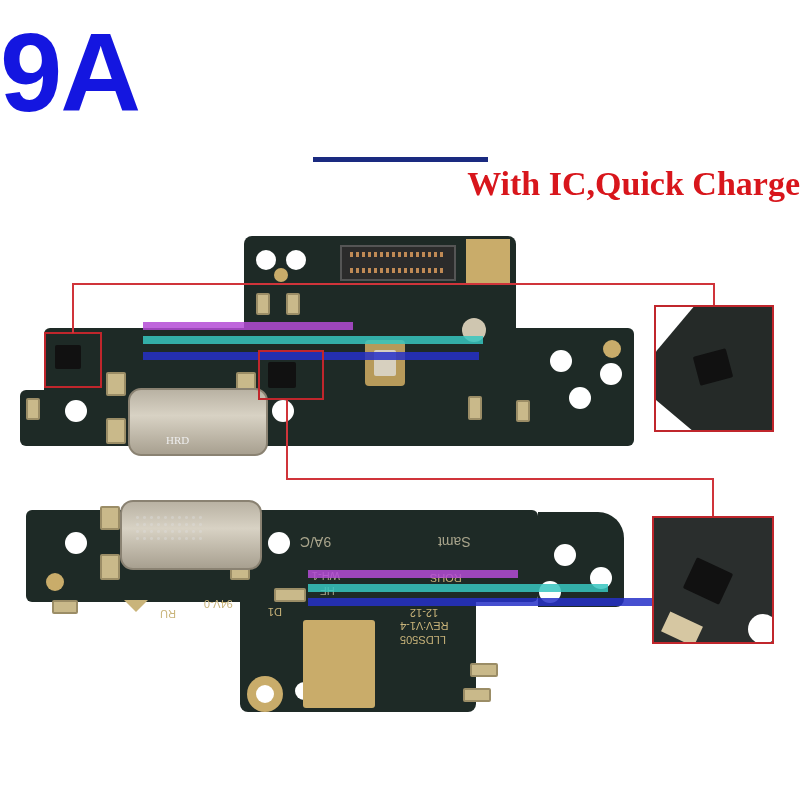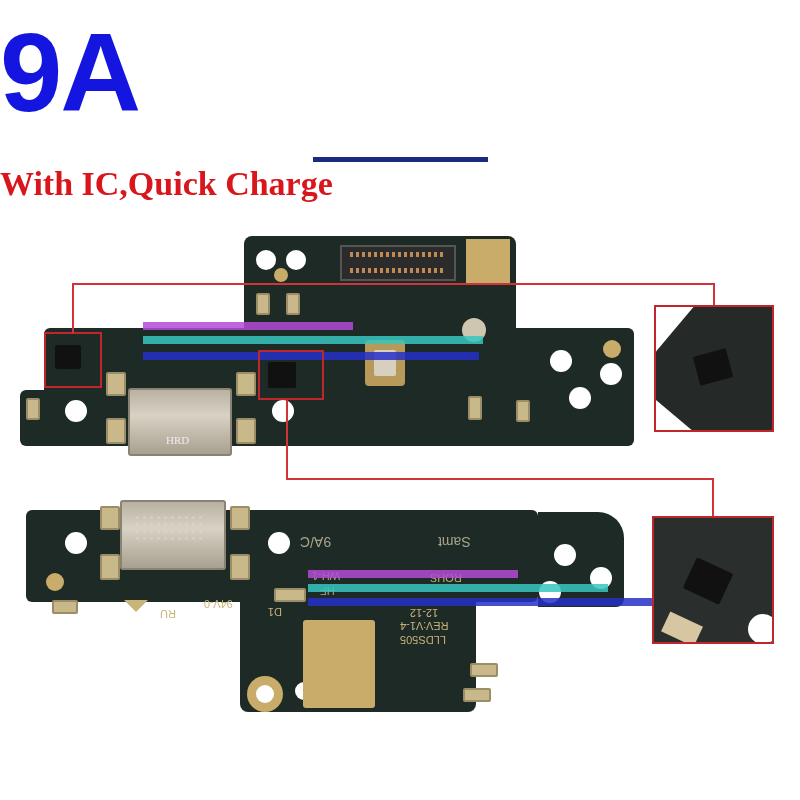--- a/index.html
+++ b/index.html
@@ -1,25 +1,25 @@
 <!DOCTYPE html>
 <html><head>
 <meta charset="utf-8">
 <style>
   html,body{margin:0;padding:0;background:#ffffff;}
   body{width:800px;height:800px;position:relative;overflow:hidden;font-family:"Liberation Sans",sans-serif;}
   .title{position:absolute;left:0;right:0;top:14px;text-align:left;font-family:"Liberation Sans",sans-serif;font-weight:700;font-size:112px;line-height:118px;color:#1416e0;letter-spacing:-2px;}
   .title-underline{position:absolute;left:313px;top:157px;width:175px;height:5px;background:#1a2a80;}
-  .subtitle{position:absolute;left:0;right:0;top:165px;text-align:left;font-family:"Liberation Serif",serif;font-weight:700;font-size:34px;color:#d8161c;}
+  .subtitle{position:absolute;left:0;right:0;top:165px;text-align:right;font-family:"Liberation Serif",serif;font-weight:700;font-size:34px;color:#d8161c;}
   .board{position:absolute;background:#1e2a26;}
   .pcb{position:absolute;}
   .hole{position:absolute;border-radius:50%;background:#fff;}
   .pad{position:absolute;background:#c9b98a;border-radius:2px;border:2px solid #9b8d66;}
   .goldpad{position:absolute;background:#c9ac6a;}
-  .usb{position:absolute;background:linear-gradient(#b9b2a3,#d8d2c4 40%,#a8a090);border:2px solid #8a8272;border-radius:3px;}
+  .usb{position:absolute;background:linear-gradient(#b9b2a3,#d8d2c4 40%,#a8a090);border:2px solid #8a8272;border-radius:13px;padding-left:36px;}
   .usb-label{position:absolute;font-family:"Liberation Serif",serif;font-size:11px;color:#eee;}
   .chip{position:absolute;background:#111;border-radius:2px;}
   .connector{position:absolute;background:#2b2b2b;border:2px solid #555;}
   .pins{position:absolute;left:8px;right:8px;height:5px;background:repeating-linear-gradient(90deg,#c08a55 0 3px,transparent 3px 6px);}
   .hl{position:absolute;height:8px;opacity:.85;}
   .redline{position:absolute;background:#d0343a;}
   .redbox{position:absolute;border:2px solid #c0262c;box-sizing:border-box;}
   .inset{position:absolute;border:2px solid #c0262c;box-sizing:border-box;background:#2a2e2d;overflow:hidden;}
   .silk{position:absolute;font-family:"Liberation Sans",sans-serif;color:#a9a58c;font-size:11px;transform:rotate(180deg);white-space:nowrap;}
   .silk-gold{color:#c9b47a;}

